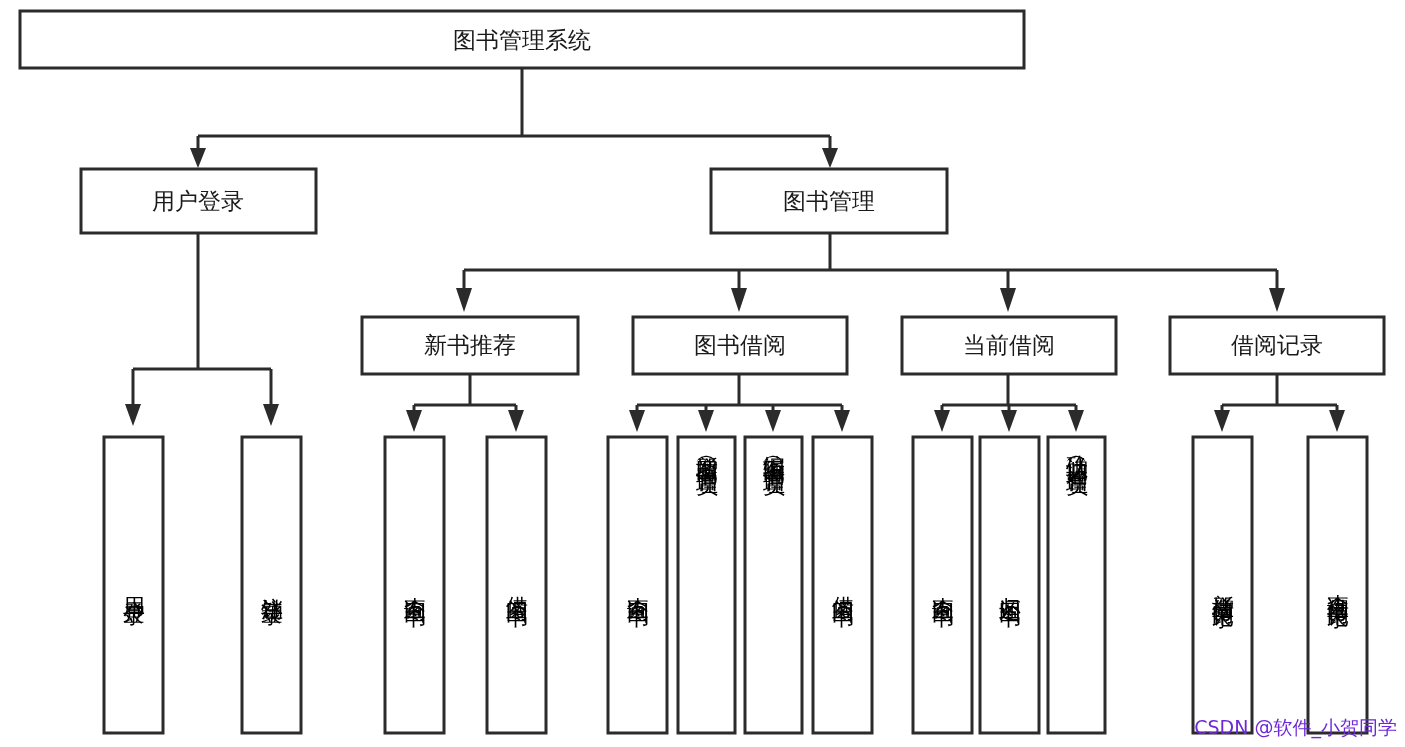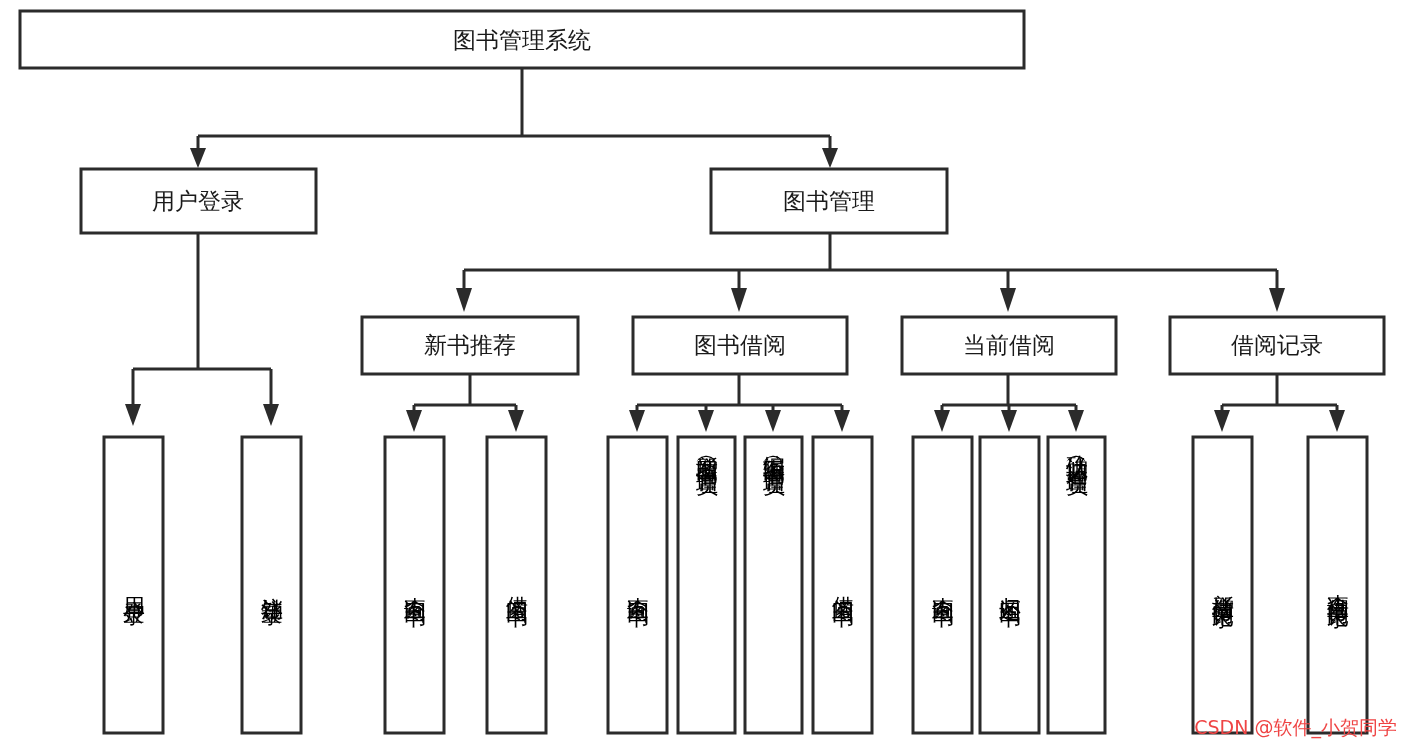--- a/index.html
+++ b/index.html
@@ -34,21 +34,21 @@
     position:absolute;
     display:flex;
     align-items:center;
     justify-content:center;
     pointer-events:none;
   }
   .watermark{
     position:absolute;
     right:8px;bottom:6px;
     font-size:19px;
-    color:#ef4444;
+    color:#6d28d9;
     font-family:"DejaVu Sans","Liberation Sans",sans-serif;
     white-space:nowrap;
   }
 </style>
 </head>
 <body>
 
 <svg id="diagram" viewBox="0 0 1405 747" xmlns="http://www.w3.org/2000/svg">
 
   <defs>

